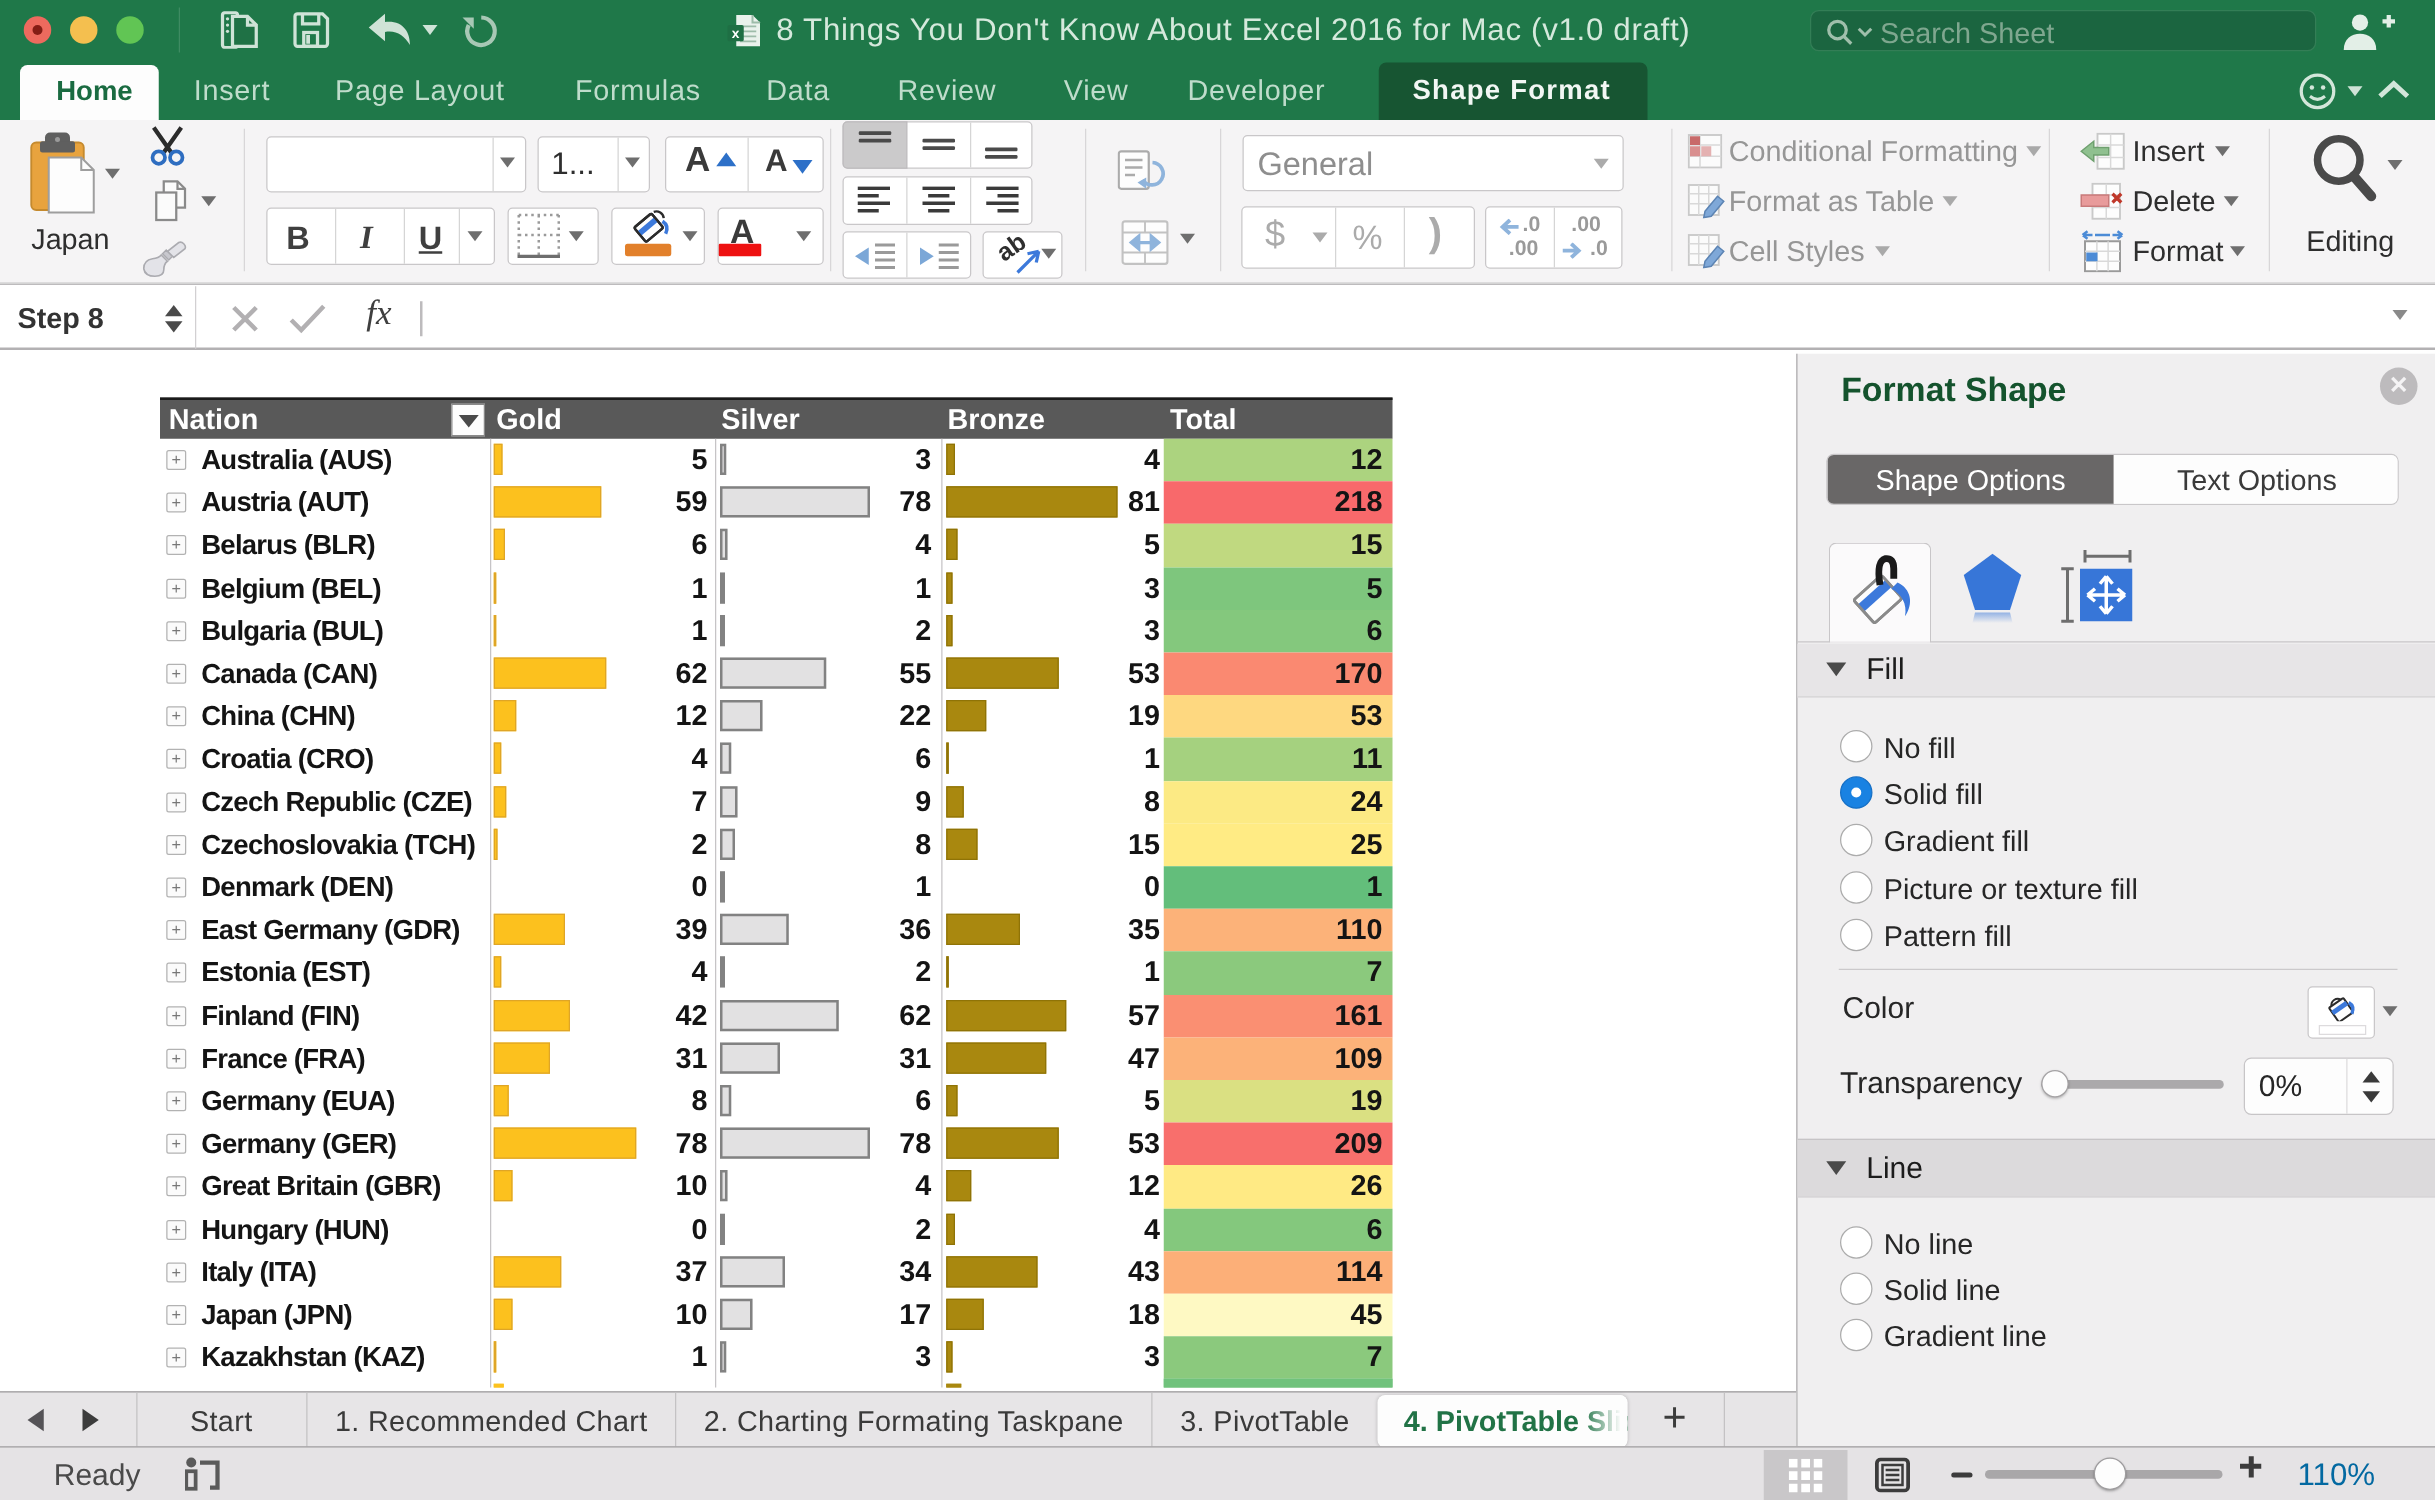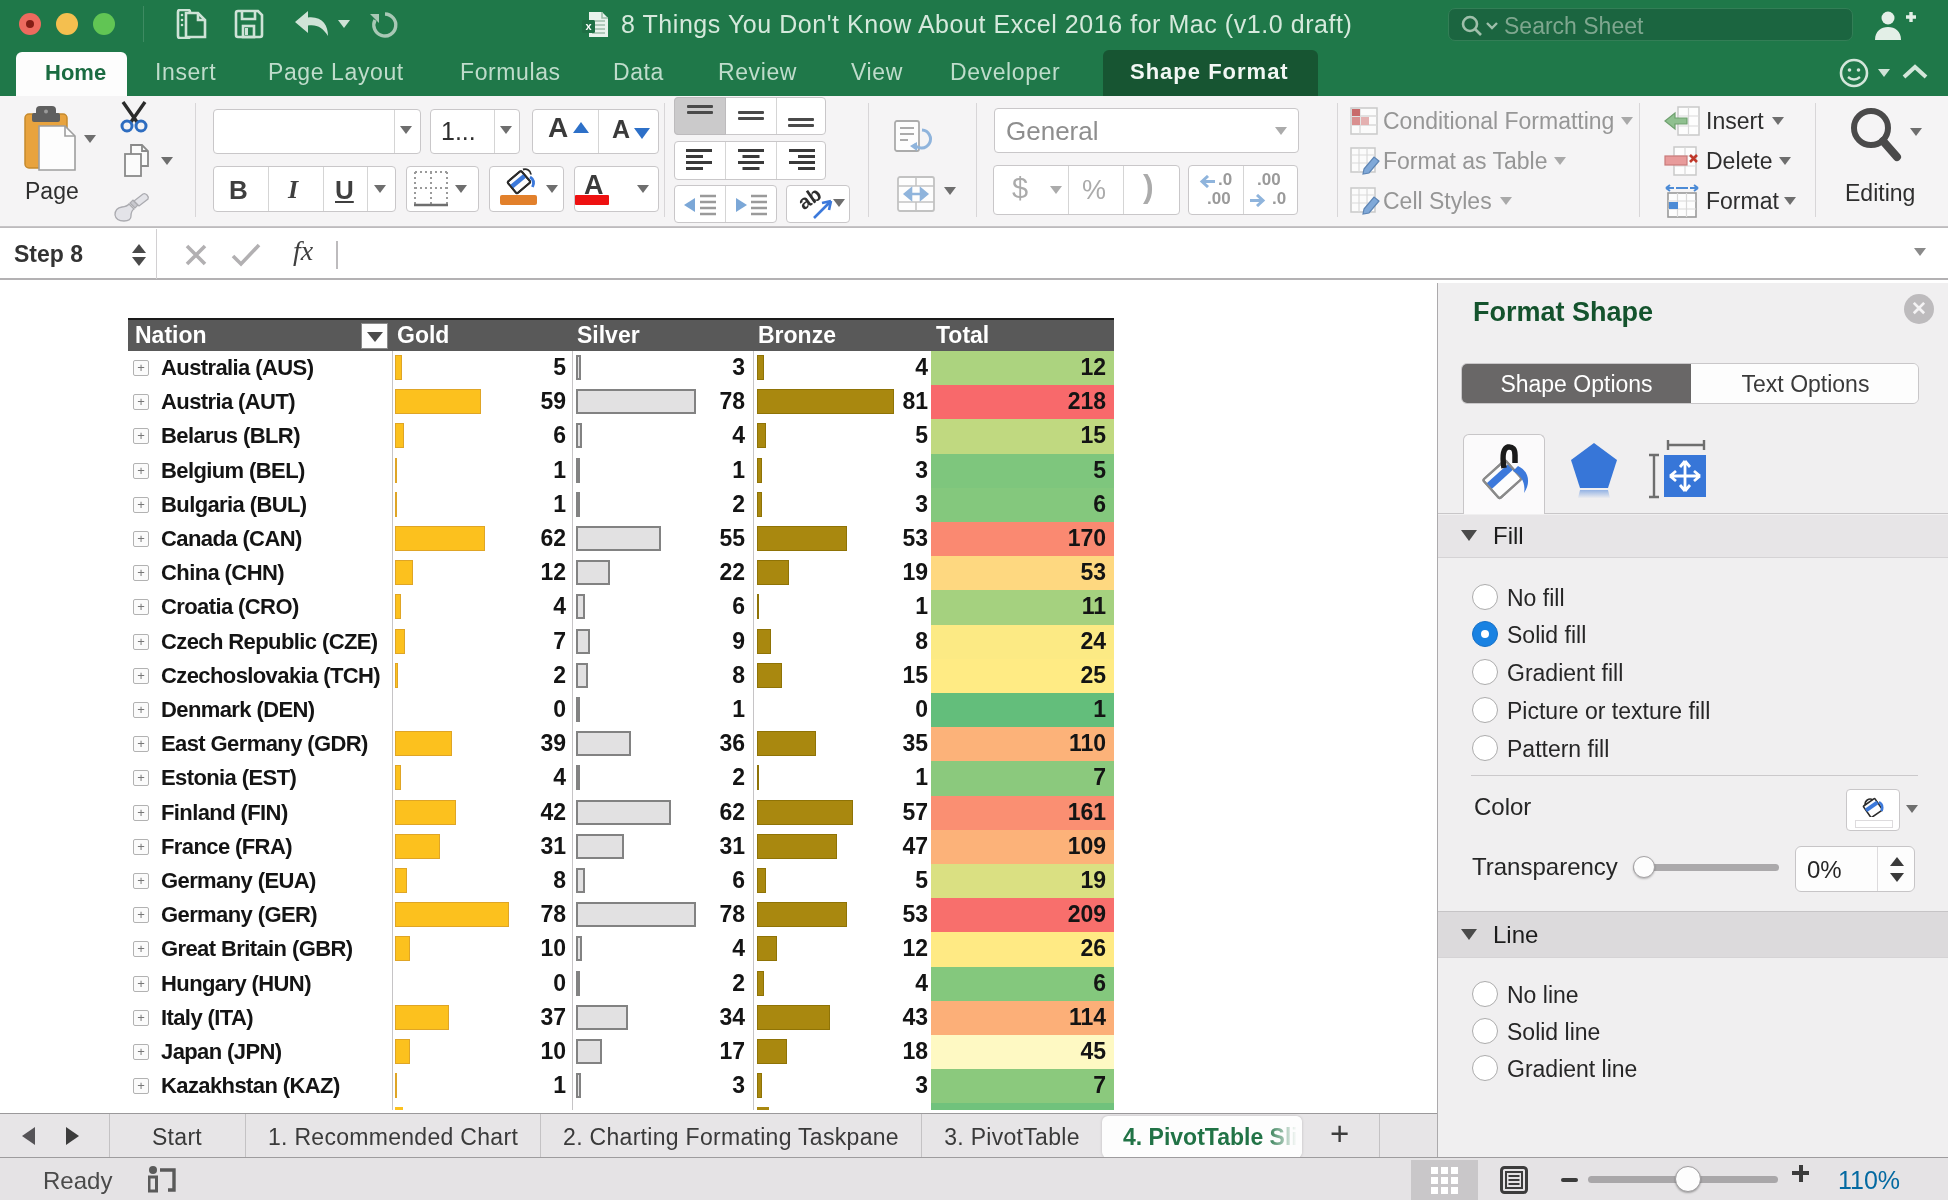--- a/index.html
+++ b/index.html
@@ -173,21 +173,21 @@
   <div class="gsep" style="left:1815px"></div>
 
   <svg class="abs" style="left:22px;top:8px" width="62" height="72" viewBox="0 0 62 72">
     <rect x="3" y="10" width="42" height="54" rx="4" fill="#E8A33E" stroke="#C58A2E" stroke-width="1.5"></rect>
     <rect x="14" y="2" width="20" height="12" rx="4" fill="#5F5F5F"></rect>
     <rect x="10" y="9" width="28" height="9" rx="2" fill="#5F5F5F"></rect>
     <circle cx="24" cy="7.5" r="2" fill="#9A9A9A"></circle>
     <path d="M17 22 h26 l10 10 v34 h-36 z" fill="#FDFDFD" stroke="#9E9E9E" stroke-width="1.6"></path>
     <path d="M43 22 v10 h10" fill="none" stroke="#9E9E9E" stroke-width="1.6"></path>
   </svg>
-  <div class="rlbl" style="left:25px;top:82px">Page</div>
+  <div class="rlbl" style="left:25px;top:82px">Japan</div>
   <div class="dds" style="left:84px;top:39px"></div>
   <svg class="abs" style="left:119px;top:4px" width="30" height="34" viewBox="0 0 30 34">
     <path d="M4 2 L18 22 M26 2 L12 22" stroke="#2B2B2B" stroke-width="3.4"></path>
     <circle cx="8" cy="26" r="5" fill="none" stroke="#2E6DC0" stroke-width="3"></circle>
     <circle cx="22" cy="26" r="5" fill="none" stroke="#2E6DC0" stroke-width="3"></circle>
   </svg>
   <svg class="abs" style="left:121px;top:48px" width="30" height="34" viewBox="0 0 30 34">
     <path d="M10 1 h11 l6 6 v15 h-17 z" fill="#FBFBFB" stroke="#8A8A8A" stroke-width="1.8"></path>
     <path d="M21 1 v6 h6" fill="none" stroke="#8A8A8A" stroke-width="1.8"></path>
     <rect x="4" y="10" width="16" height="22" fill="#FBFBFB" stroke="#8A8A8A" stroke-width="1.8"></rect>

